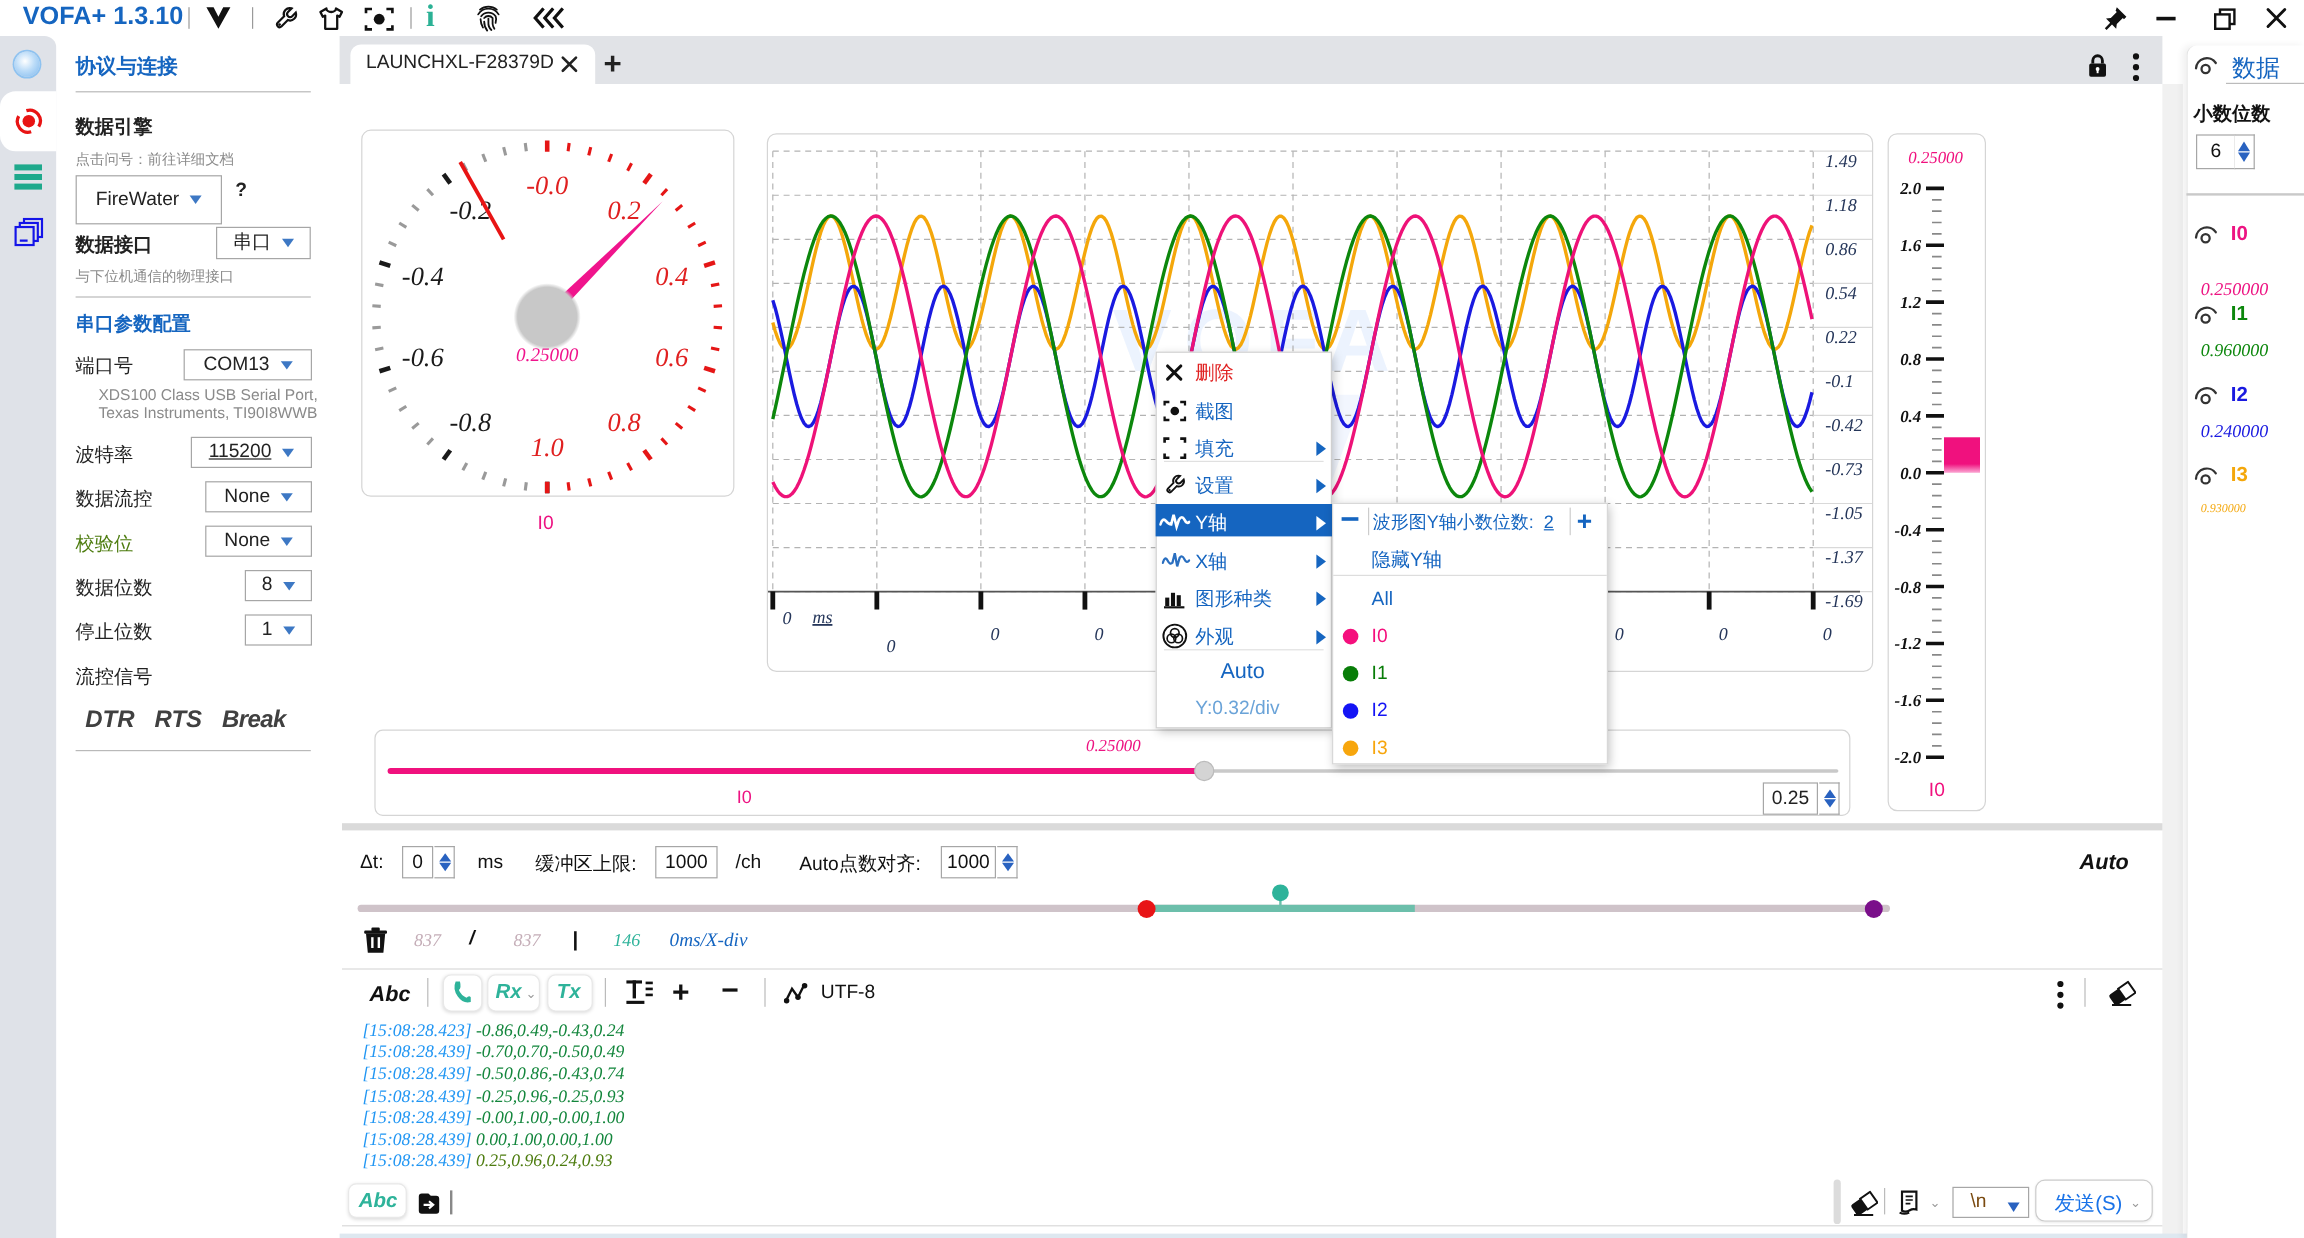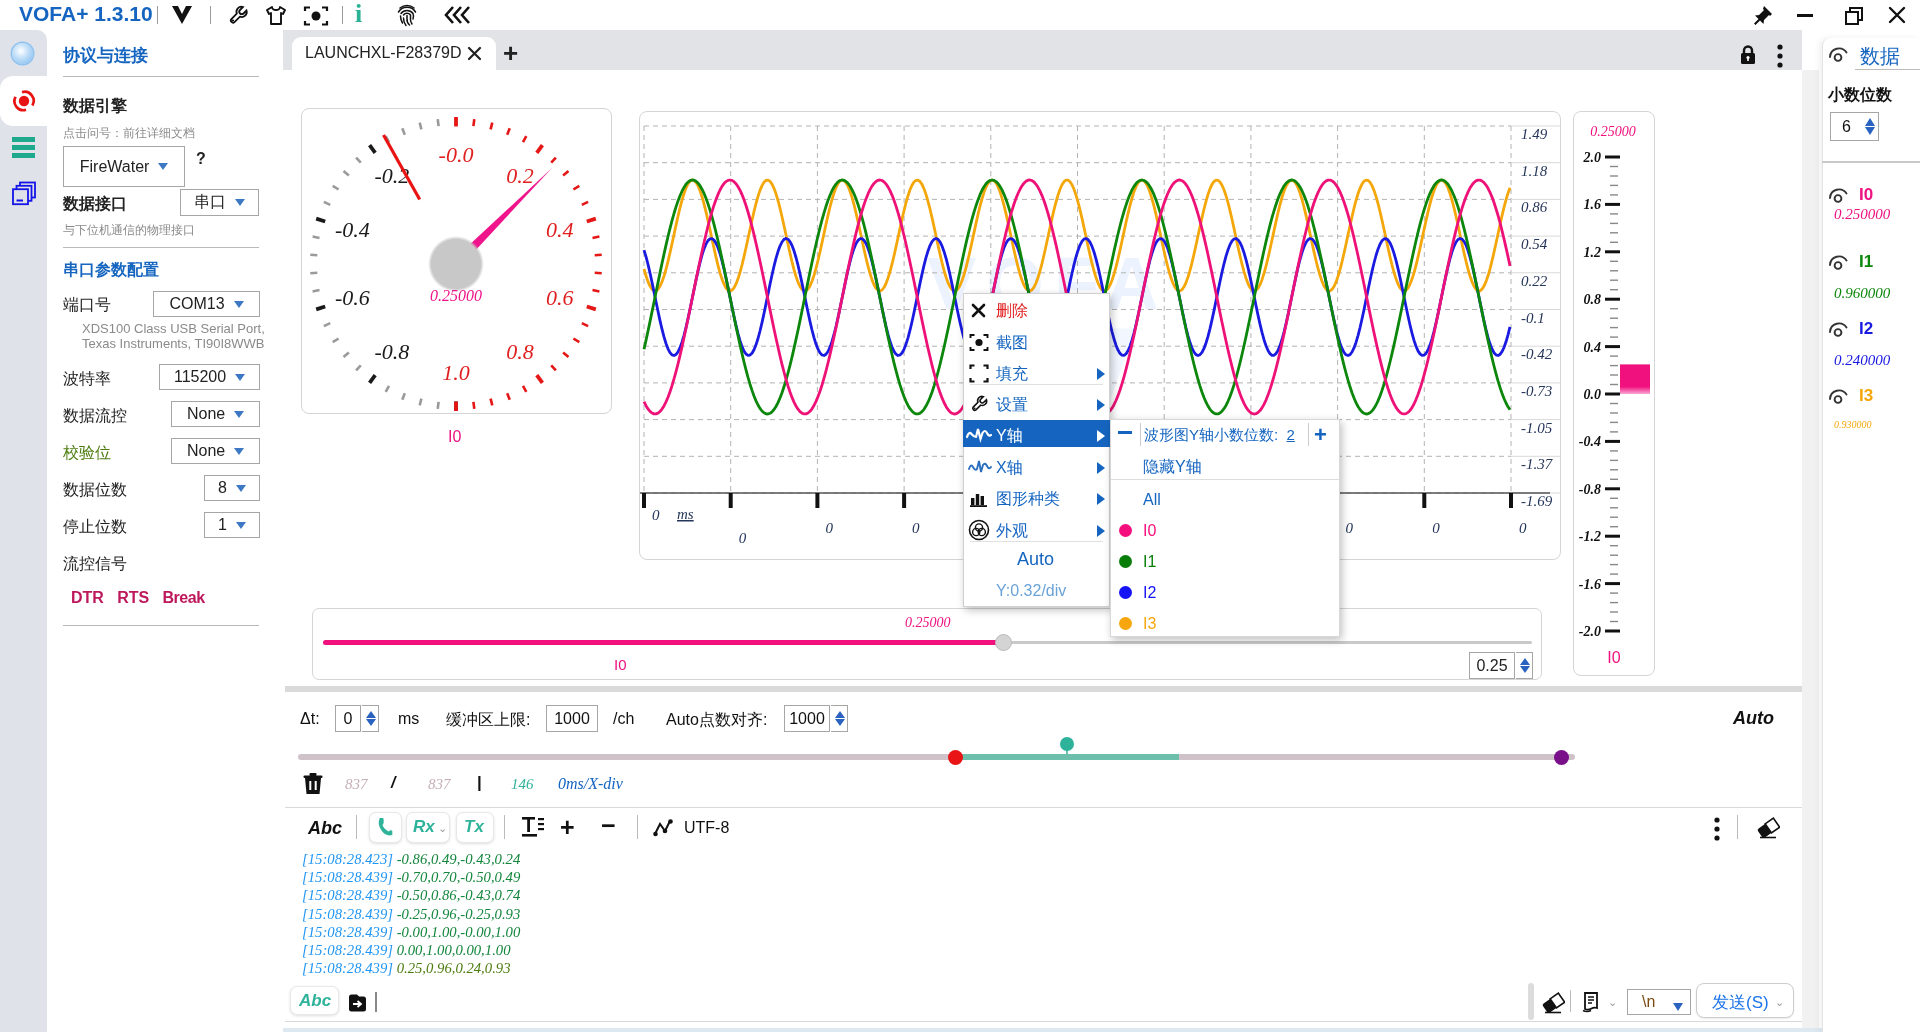--- a/index.html
+++ b/index.html
@@ -110,31 +110,31 @@
 <div class="abs" style="left:196px;top:150px;font-size:16px;font-weight:bold;color:#222;">?</div>
 <div class="abs" style="left:63px;top:194px;font-size:16px;font-weight:bold;color:#222;">数据接口</div>
 <div class="cbox" style="left:180px;top:189px;width:79px;height:27px;">串口&nbsp;&nbsp;<span class="caret"></span></div>
 <div class="abs" style="left:63px;top:222px;font-size:12px;color:#8a8a8a;">与下位机通信的物理接口</div>
 <div class="sep-h" style="left:63px;top:247px;width:196px;"></div>
 <div class="abs" style="left:63px;top:260px;font-size:16px;font-weight:bold;color:#1565c0;">串口参数配置</div>
 <div class="abs" style="left:63px;top:295px;font-size:16px;color:#222;">端口号</div>
 <div class="cbox" style="left:153px;top:291px;width:107px;height:26px;">COM13&nbsp;&nbsp;<span class="caret"></span></div>
 <div class="abs" style="left:63px;top:321px;font-size:13px;color:#8a8a8a;margin-left:19px;">XDS100 Class USB Serial Port,<br>Texas Instruments, TI90I8WWB</div>
 <div class="abs" style="left:63px;top:369px;font-size:16px;color:#222;">波特率</div>
-<div class="cbox" style="left:159px;top:364px;width:101px;height:26px;"><span style="">115200</span>&nbsp;&nbsp;<span class="caret"></span></div>
+<div class="cbox" style="left:159px;top:364px;width:101px;height:26px;"><span style="text-decoration:underline;">115200</span>&nbsp;&nbsp;<span class="caret"></span></div>
 <div class="abs" style="left:63px;top:406px;font-size:16px;color:#222;">数据流控</div>
 <div class="cbox" style="left:171px;top:401px;width:89px;height:26px;">None&nbsp;&nbsp;<span class="caret"></span></div>
 <div class="abs" style="left:63px;top:443px;font-size:16px;color:#4d7c0f;text-align:center;">校验位</div>
 <div class="cbox" style="left:171px;top:438px;width:89px;height:26px;">None&nbsp;&nbsp;<span class="caret"></span></div>
 <div class="abs" style="left:63px;top:480px;font-size:16px;color:#222;">数据位数</div>
 <div class="cbox" style="left:204px;top:475px;width:56px;height:26px;">8&nbsp;&nbsp;<span class="caret"></span></div>
 <div class="abs" style="left:63px;top:517px;font-size:16px;color:#222;">停止位数</div>
 <div class="cbox" style="left:204px;top:512px;width:56px;height:26px;">1&nbsp;&nbsp;<span class="caret"></span></div>
 <div class="abs" style="left:63px;top:554px;font-size:16px;color:#222;">流控信号</div>
-<div class="abs" style="left:71px;top:589px;font-size:16px;font-weight:bold;color:#be185d;">DTR&nbsp;&nbsp;&nbsp;RTS&nbsp;&nbsp;&nbsp;<span style="letter-spacing:-0.5px;">Break</span></div>
+<div class="abs" style="left:71px;top:589px;font-size:20px;font-weight:bold;font-style:italic;color:#404040;">DTR&nbsp;&nbsp;&nbsp;RTS&nbsp;&nbsp;&nbsp;<span style="letter-spacing:-0.5px;">Break</span></div>
 <div class="sep-h" style="left:63px;top:625px;width:196px;"></div>
 
 <div class="abs" style="left:283px;top:30px;width:1519px;height:40px;background:#e1e3e7;"></div>
 <div class="abs" style="left:292px;top:37px;width:204px;height:33px;background:#fff;border-radius:9px 9px 0 0;"></div>
 <div class="abs" style="left:305px;top:44px;font-size:16px;color:#222;">LAUNCHXL-F28379D</div>
 <svg class="abs" style="left:467px;top:46px;" width="15" height="15" viewBox="0 0 15 15">
     <path d="M2 2 L13 13 M13 2 L2 13" stroke="#222" stroke-width="2.2" stroke-linecap="round"></path>
   </svg>
 <div class="abs" style="left:503px;top:38px;font-size:26px;font-weight:bold;color:#222;">+</div>
 <svg class="abs" style="left:1738px;top:44px;" width="20" height="22" viewBox="0 0 20 22">
@@ -533,21 +533,21 @@
     <circle cx="11" cy="14.5" r="3.4" fill="none" stroke="#333" stroke-width="1.9"></circle>
     <path d="M3 14 A9 9 0 0 1 19.5 9.5" fill="none" stroke="#333" stroke-width="1.9" stroke-linecap="round"></path>
   </svg>
 <div class="abs" style="left:1860px;top:43px;font-size:20px;font-weight:normal;color:#1565c0;">数据</div>
 <div class="abs" style="left:1855px;top:69px;width:65px;height:1px;background:#bbb;"></div>
 <div class="abs" style="left:1828px;top:85px;font-size:16px;font-weight:bold;color:#111;">小数位数</div>
 <div class="abs" style="left:1830px;top:112px;width:33px;height:29px;border:1px solid #a6a6a6;background:#fff;font-size:16px;color:#111;text-align:center;line-height:27px;">6</div>
 <div class="abs spinner2" style="left:1862px;top:112px;"></div>
 <div class="abs" style="left:1822px;top:161px;width:98px;height:2px;background:#c9c9c9;"></div>
 <div class="abs" style="left:1859px;top:185px;font-size:17px;font-weight:bold;color:#ed1382;">I0</div>
-<div class="abs ser" style="left:1834px;top:206px;font-size:15px;color:#ed1382;">0.250000</div>
+<div class="abs ser" style="left:1834px;top:234px;font-size:15px;color:#ed1382;">0.250000</div>
 <div class="abs" style="left:1859px;top:252px;font-size:17px;font-weight:bold;color:#0c870c;">I1</div>
 <div class="abs ser" style="left:1834px;top:285px;font-size:15px;color:#0c870c;">0.960000</div>
 <div class="abs" style="left:1859px;top:319px;font-size:17px;font-weight:bold;color:#1a1ae0;">I2</div>
 <div class="abs ser" style="left:1834px;top:352px;font-size:15px;color:#1a1ae0;">0.240000</div>
 <div class="abs" style="left:1859px;top:386px;font-size:17px;font-weight:bold;color:#f4a70b;">I3</div>
 <div class="abs ser" style="left:1834px;top:419px;font-size:10px;color:#f4a70b;">0.930000</div>
 
 <div class="abs" style="left:963px;top:293px;width:147px;height:314px;background:#fff;border:1px solid #d0d0d0;box-shadow:2px 3px 8px rgba(0,0,0,0.25);"></div>
 <div class="abs" style="left:963px;top:420px;width:147px;height:27px;background:#1565c0;"></div>
 <svg class="abs" style="left:971px;top:303px;" width="15" height="15" viewBox="0 0 15 15">

